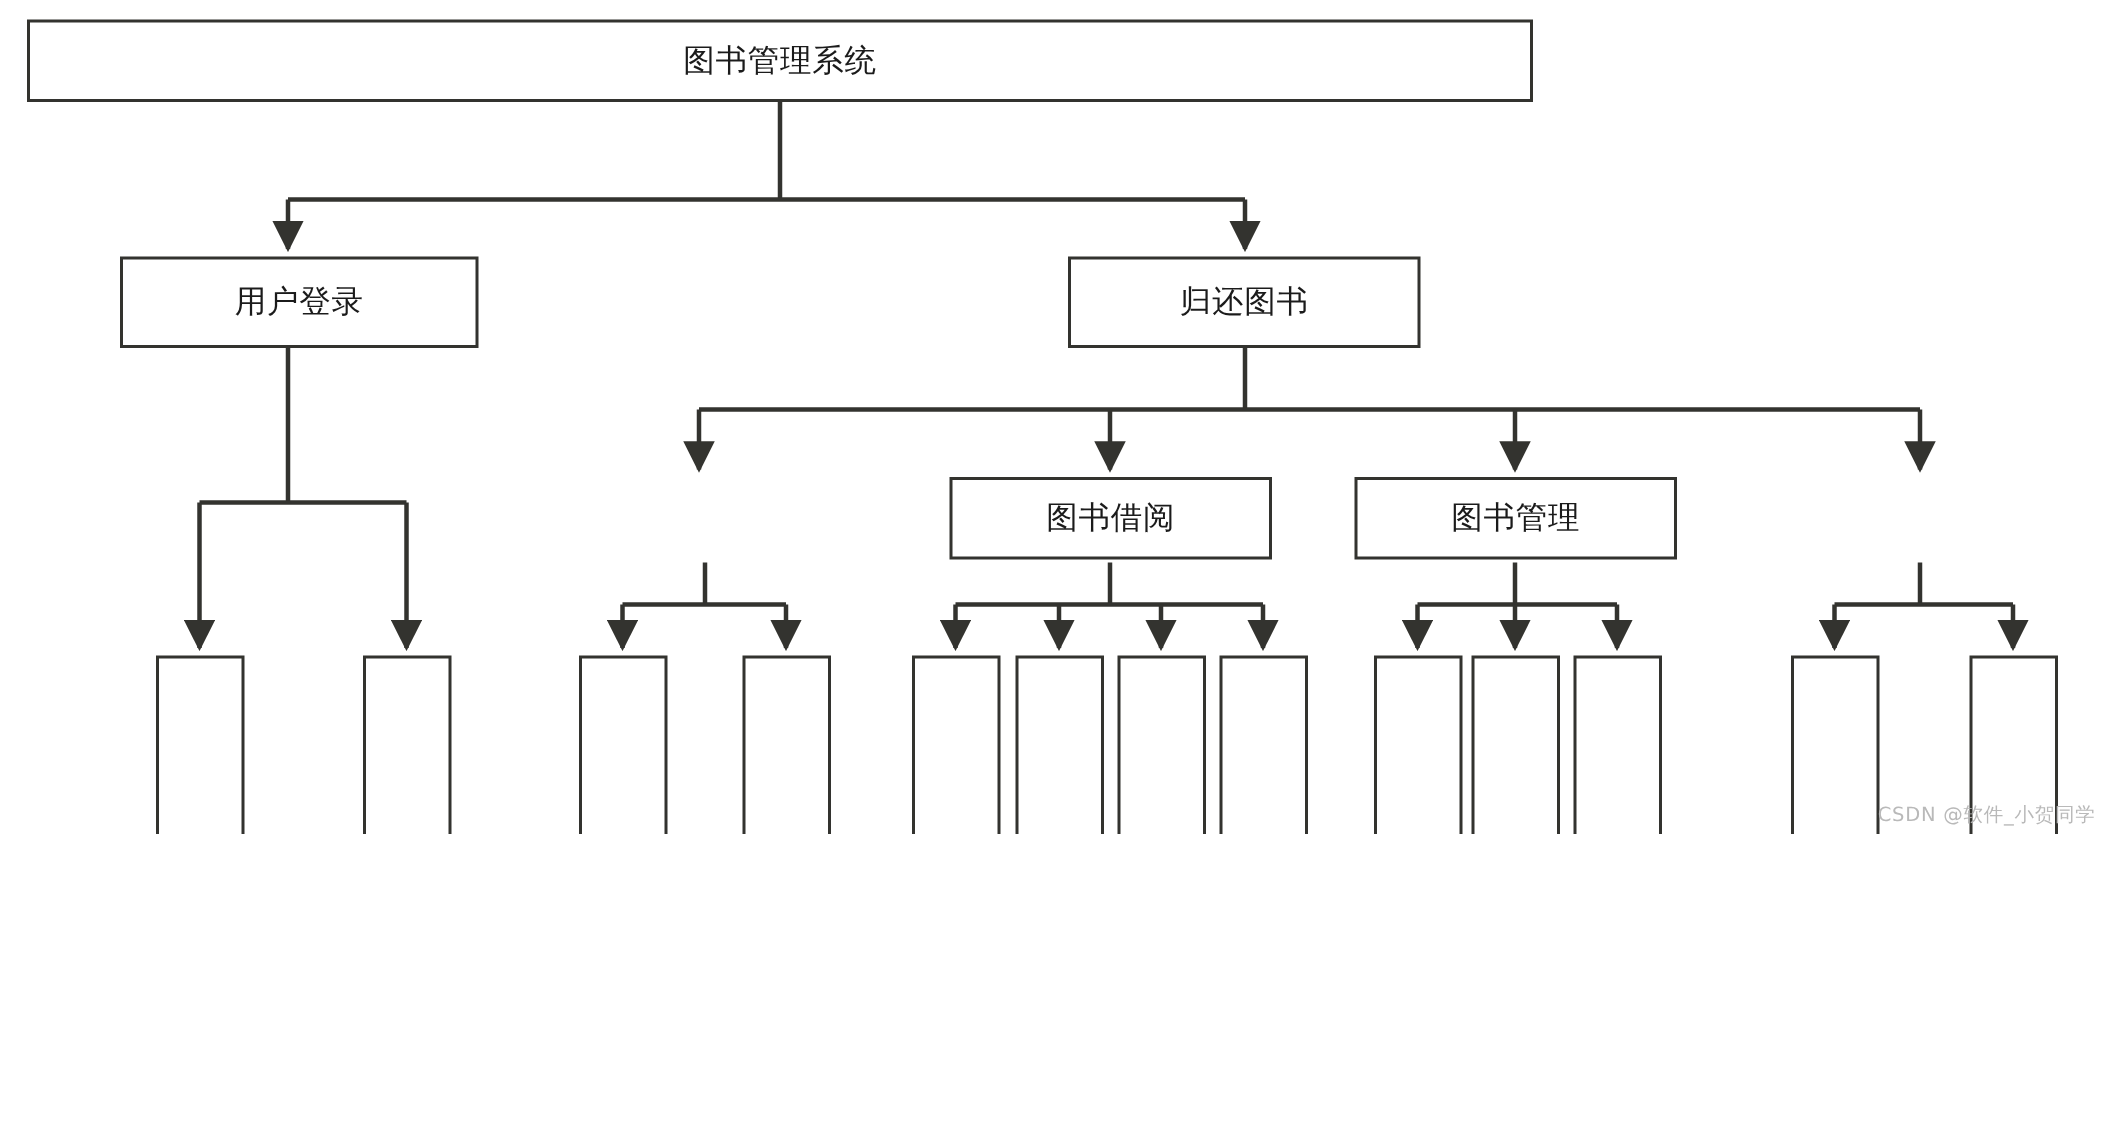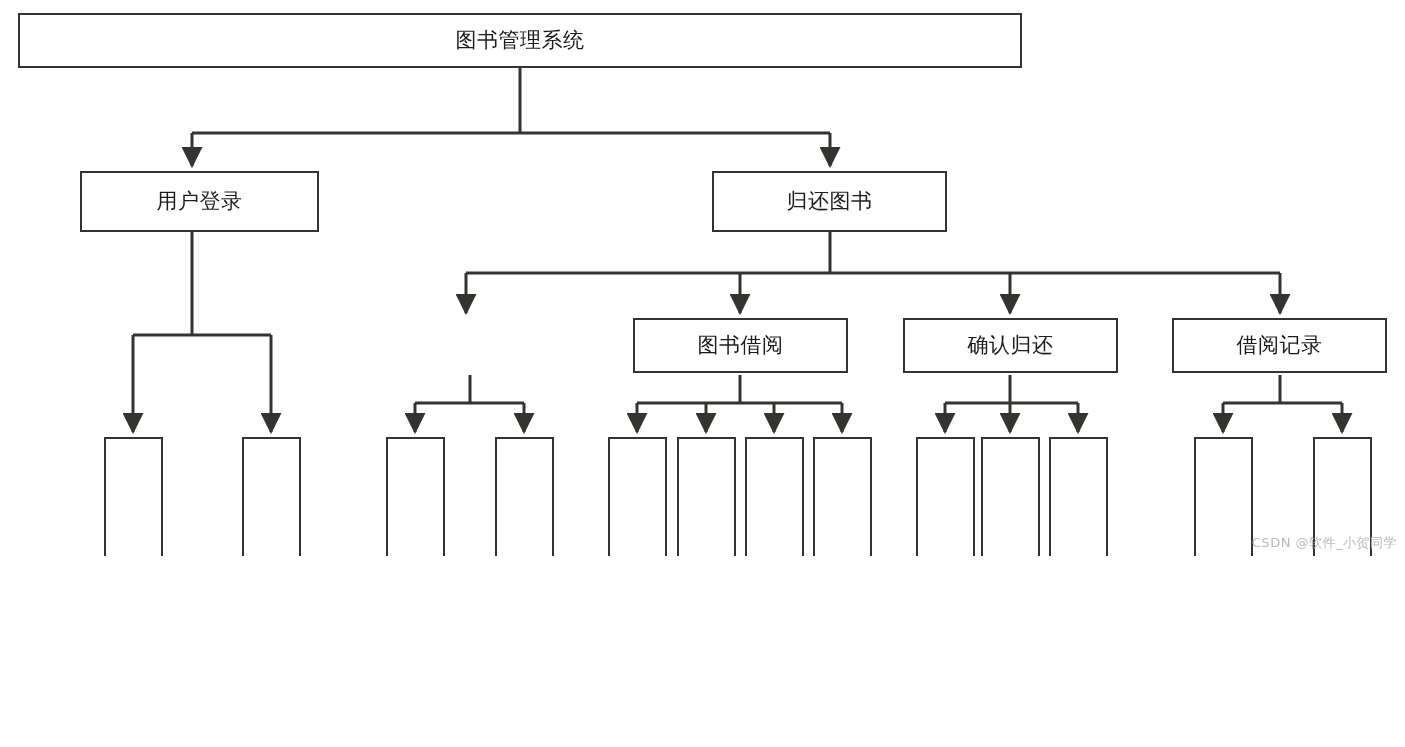--- a/index.html
+++ b/index.html
@@ -128,24 +128,21 @@
     <span>用户登录</span>
   </div>
   <div class="node horizontal" style="left:712px; top:171px; width:235px; height:61px;">
     <span>归还图书</span>
   </div>
 
   <div class="node horizontal" style="left:633px; top:318px; width:215px; height:55px;">
     <span>图书借阅</span>
   </div>
   <div class="node horizontal" style="left:903px; top:318px; width:215px; height:55px;">
-    <span>确认归还</span>
-  </div>
-  <div class="node horizontal" style="left:1172px; top:318px; width:215px; height:55px;">
-    <span>借阅记录</span>
+    <span>图书管理</span>
   </div>
 
   <div class="node vertical" style="left:104px; top:437px; width:59px; height:298px;">
     <span>用户登录</span>
   </div>
   <div class="node vertical" style="left:242px; top:437px; width:59px; height:298px;">
     <span>注销登录</span>
   </div>
 
   <div class="node vertical" style="left:386px; top:437px; width:59px; height:298px;">

